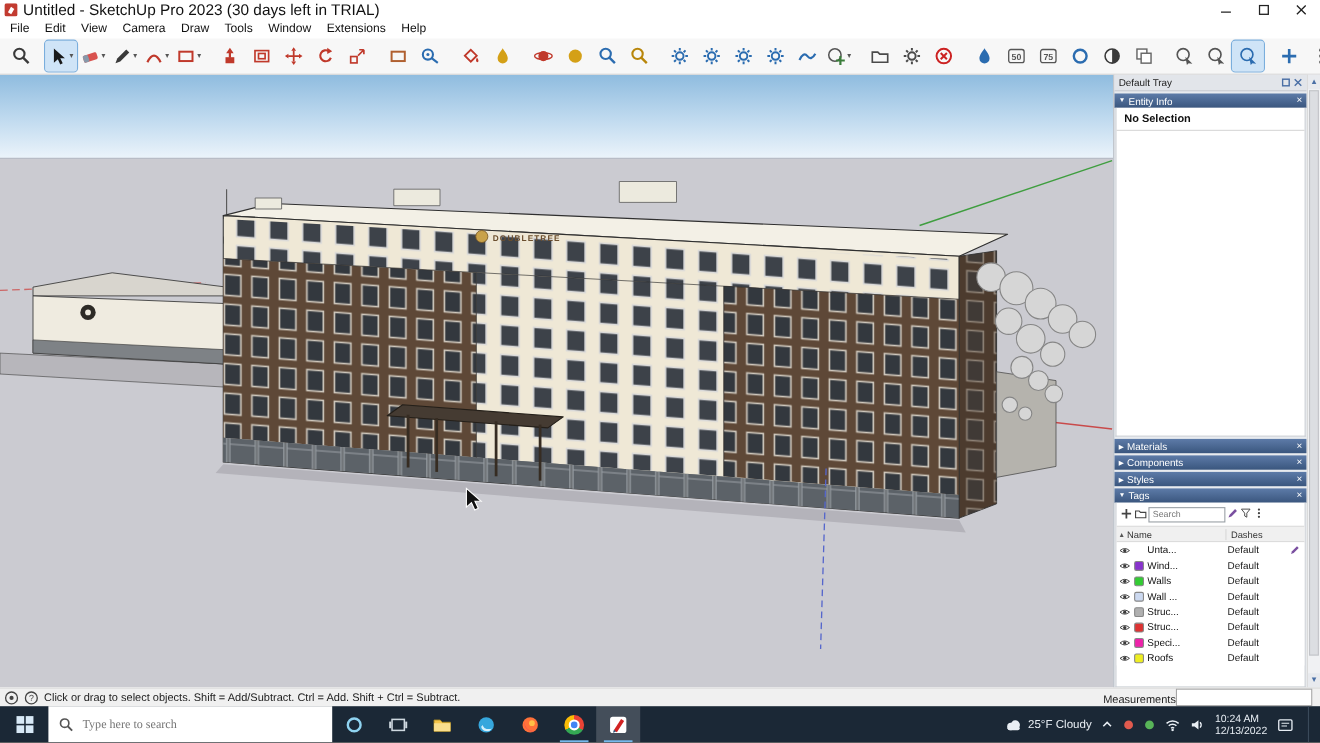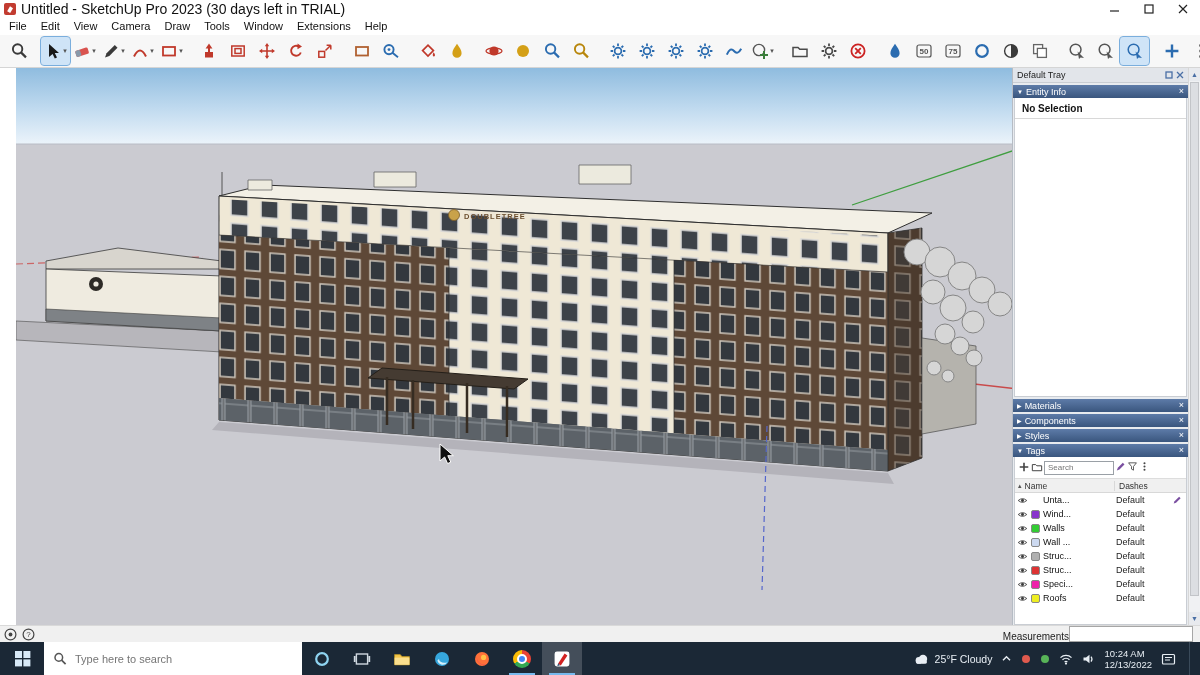--- a/index.html
+++ b/index.html
@@ -16,21 +16,21 @@
            display:flex;align-items:center;font-size:11px;color:#111;padding-left:2px;box-sizing:border-box;}
   .menu-item{padding:0 7px;line-height:17px;}
   
   #toolbar{position:absolute;left:0;top:35px;width:1200px;height:33px;background:#f7f7f7;
            border-bottom:1px solid #d5d5d5;display:flex;align-items:center;padding-left:4px;box-sizing:border-box;}
   .tb-btn{height:28px;min-width:27px;padding:0 1px;border-radius:3px;display:flex;align-items:center;justify-content:center;}
   .tb-active{background:#cfe4f7;outline:1px solid #7aaedd;}
   .tb-btn .dd{font-size:7px;color:#555;margin-left:1px;}
   .tb-sep{width:1px;height:24px;background:#d0d0d0;margin:0 4px;}
   
-  #viewport{position:absolute;left:16px;top:68px;width:1012px;height:557px;}
+  #viewport{position:absolute;left:0;top:68px;width:1012px;height:557px;}
   
   #tray{position:absolute;left:1012px;top:68px;width:176px;height:557px;background:#e8ebef;
         border-left:1px solid #b6bcc4;box-sizing:border-box;display:flex;flex-direction:column;font-size:9px;overflow:hidden;}
   .tray-title{height:14px;flex:0 0 14px;background:#e2e5ea;border-bottom:1px solid #c9cdd3;
               display:flex;align-items:center;padding:0 4px;color:#222;}
   .tt-btns{margin-left:auto;display:flex;gap:3px;align-items:center;}
   .p-hdr{height:13px;flex:0 0 13px;margin-top:2px;background:linear-gradient(#5d7ba8,#3a567e);
          color:#fff;display:flex;align-items:center;padding:0 4px;}
   .tri{font-size:6px;margin-right:3px;}
   .p-x{margin-left:auto;font-size:9px;line-height:1;}
@@ -62,21 +62,21 @@
              border-top:1px solid #d9d9d9;box-sizing:border-box;display:flex;align-items:center;
              font-size:10px;color:#222;padding-left:4px;gap:5px;}
   #ms-wrap{margin-left:auto;display:flex;align-items:flex-end;gap:0;padding-right:7px;}
   #measure-input{width:118px;height:12px;border:1px solid #a6a6a6;background:#fff;font-size:9px;
                  font-family:"Liberation Sans",sans-serif;}
   
   #taskbar{position:absolute;left:0;top:642px;width:1200px;height:33px;background:#1b2836;
            display:flex;align-items:center;color:#e8eef4;}
   #start-btn{width:44px;height:33px;display:flex;align-items:center;justify-content:center;}
   #tk-search{width:258px;height:33px;background:#fff;display:flex;align-items:center;gap:6px;padding-left:9px;box-sizing:border-box;}
-  #tk-search input{border:none;outline:none;font-size:11px;color:#444;flex:1;font-family:Liberation Sans, sans-serif;background:transparent;}
+  #tk-search input{border:none;outline:none;font-size:11px;color:#444;flex:1;font-family:Liberation Serif, serif;background:transparent;}
   #task-apps{display:flex;height:33px;}
   .tk-btn{width:40px;height:33px;display:flex;align-items:center;justify-content:center;position:relative;}
   .tk-active{background:rgba(255,255,255,0.18);}
   .tk-open::after{content:"";position:absolute;left:7px;right:7px;bottom:0;height:2px;background:#76b9ed;}
   .chrome-ic{width:18px;height:18px;border-radius:50%;position:relative;
              background:conic-gradient(#ea4335 0 33.3%,#34a853 33.3% 66.6%,#fbbc05 66.6% 100%);}
   .chrome-dot{position:absolute;left:4px;top:4px;width:10px;height:10px;border-radius:50%;
               background:#4285f4;border:2px solid #fff;box-sizing:border-box;}
   #tk-tray{margin-left:auto;display:flex;align-items:center;gap:9px;padding-right:6px;}
   .weather{display:flex;align-items:center;gap:5px;font-size:10.5px;}
@@ -671,20 +671,21 @@
           <circle cx="6.5" cy="6.5" r="5.4" fill="none" stroke="#444" stroke-width="1.2"></circle>
           <circle cx="6.5" cy="6.5" r="1.9" fill="#444"></circle>
         </svg>
     </span>
     <span class="tk-ic">
       <svg width="13" height="13">
           <circle cx="6.5" cy="6.5" r="5.4" fill="none" stroke="#444" stroke-width="1.2"></circle>
           <text x="6.5" y="9.4" font-size="8" text-anchor="middle" fill="#444">?</text>
         </svg>
     </span>
+    <span>Click or drag to select objects. Shift = Add/Subtract. Ctrl = Add. Shift + Ctrl = Subtract.</span>
     <span id="ms-wrap">
       <span>Measurements</span>
       <input id="measure-input" value="" style="">
     </span>
   </div>
 
   <div id="taskbar">
     <div id="start-btn">
       <svg width="17" height="17">
           <g fill="#d8e9f7">

